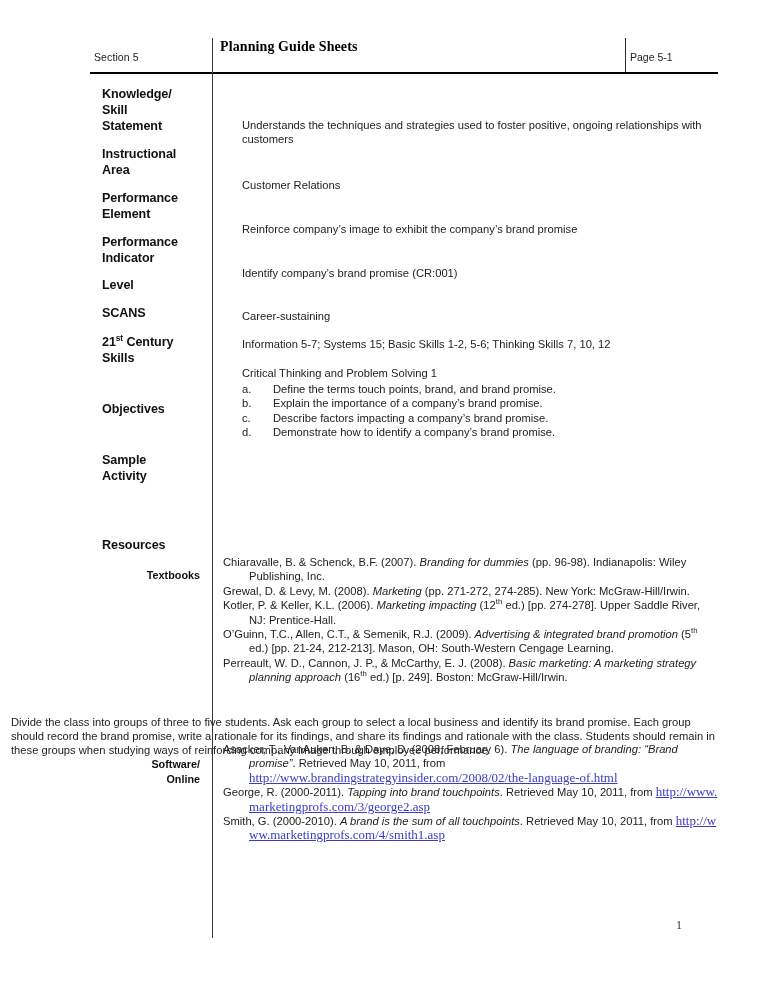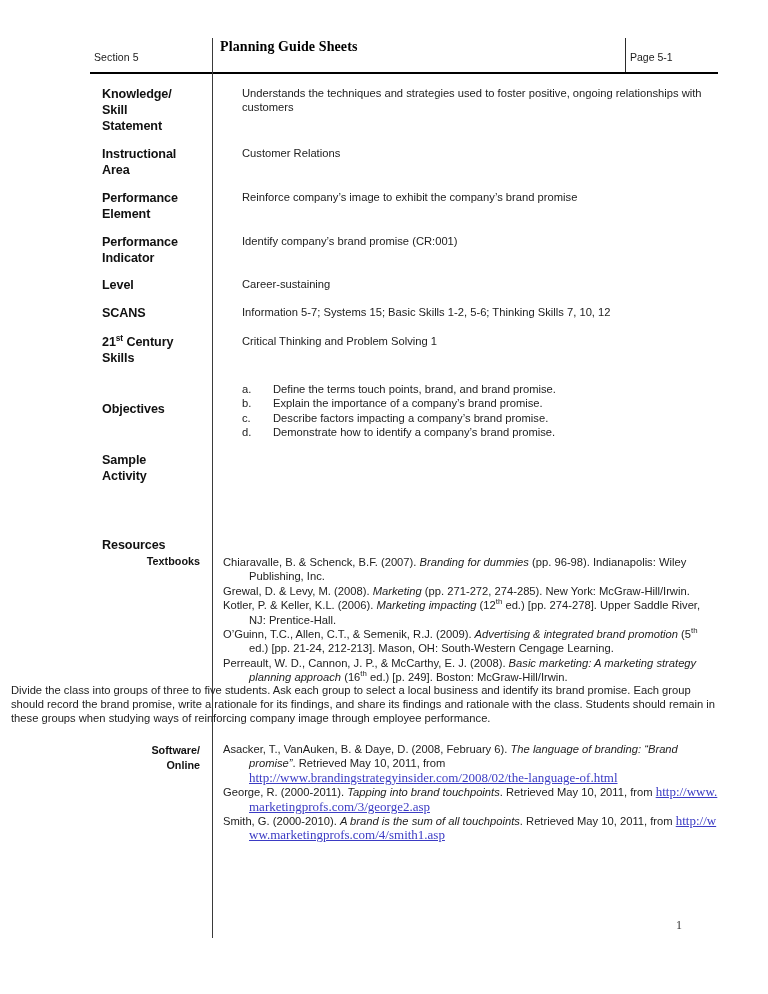--- a/index.html
+++ b/index.html
@@ -123,34 +123,35 @@
   }
 
   .sublabel {
     font-family: "Liberation Sans", sans-serif;
     font-weight: bold;
     font-size: 10.8px;
     line-height: 15px;
     color: #111;
     text-align: right;
     padding-right: 2px;
-    margin-top: 1px;
+    margin-top: 15px;
   }
 
   .content-cell {
     flex: 1 1 auto;
     padding-left: 11px;
     padding-right: 52px;
   }
 
   .content {
     font-family: "Liberation Sans", sans-serif;
     font-size: 11.2px;
     line-height: 14.2px;
     color: #222;
+    margin-top: 32px;
   }
 
   
   .obj-list { list-style: none; }
   .obj-item {
     display: flex;
     font-size: 11.2px;
     line-height: 14.3px;
     color: #222;
   }

